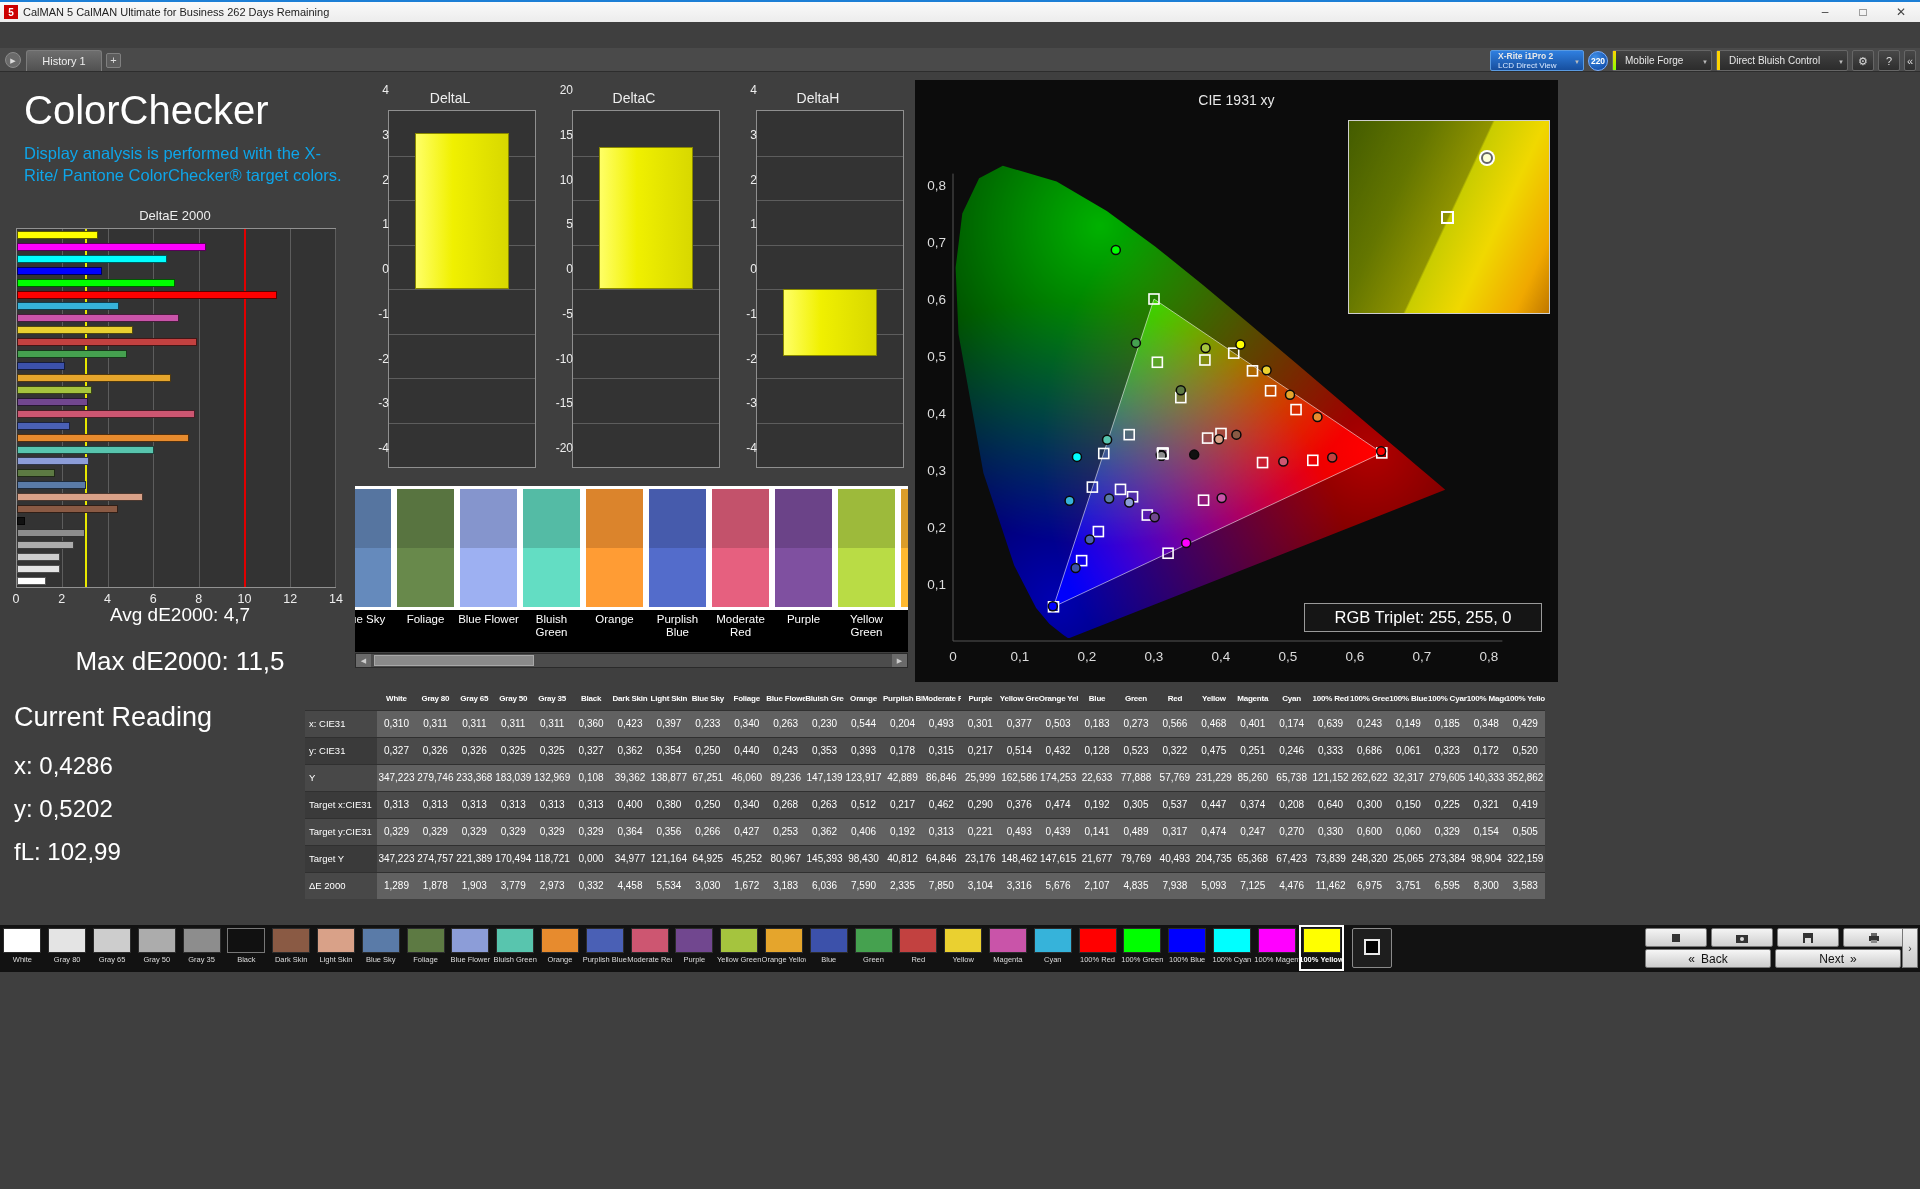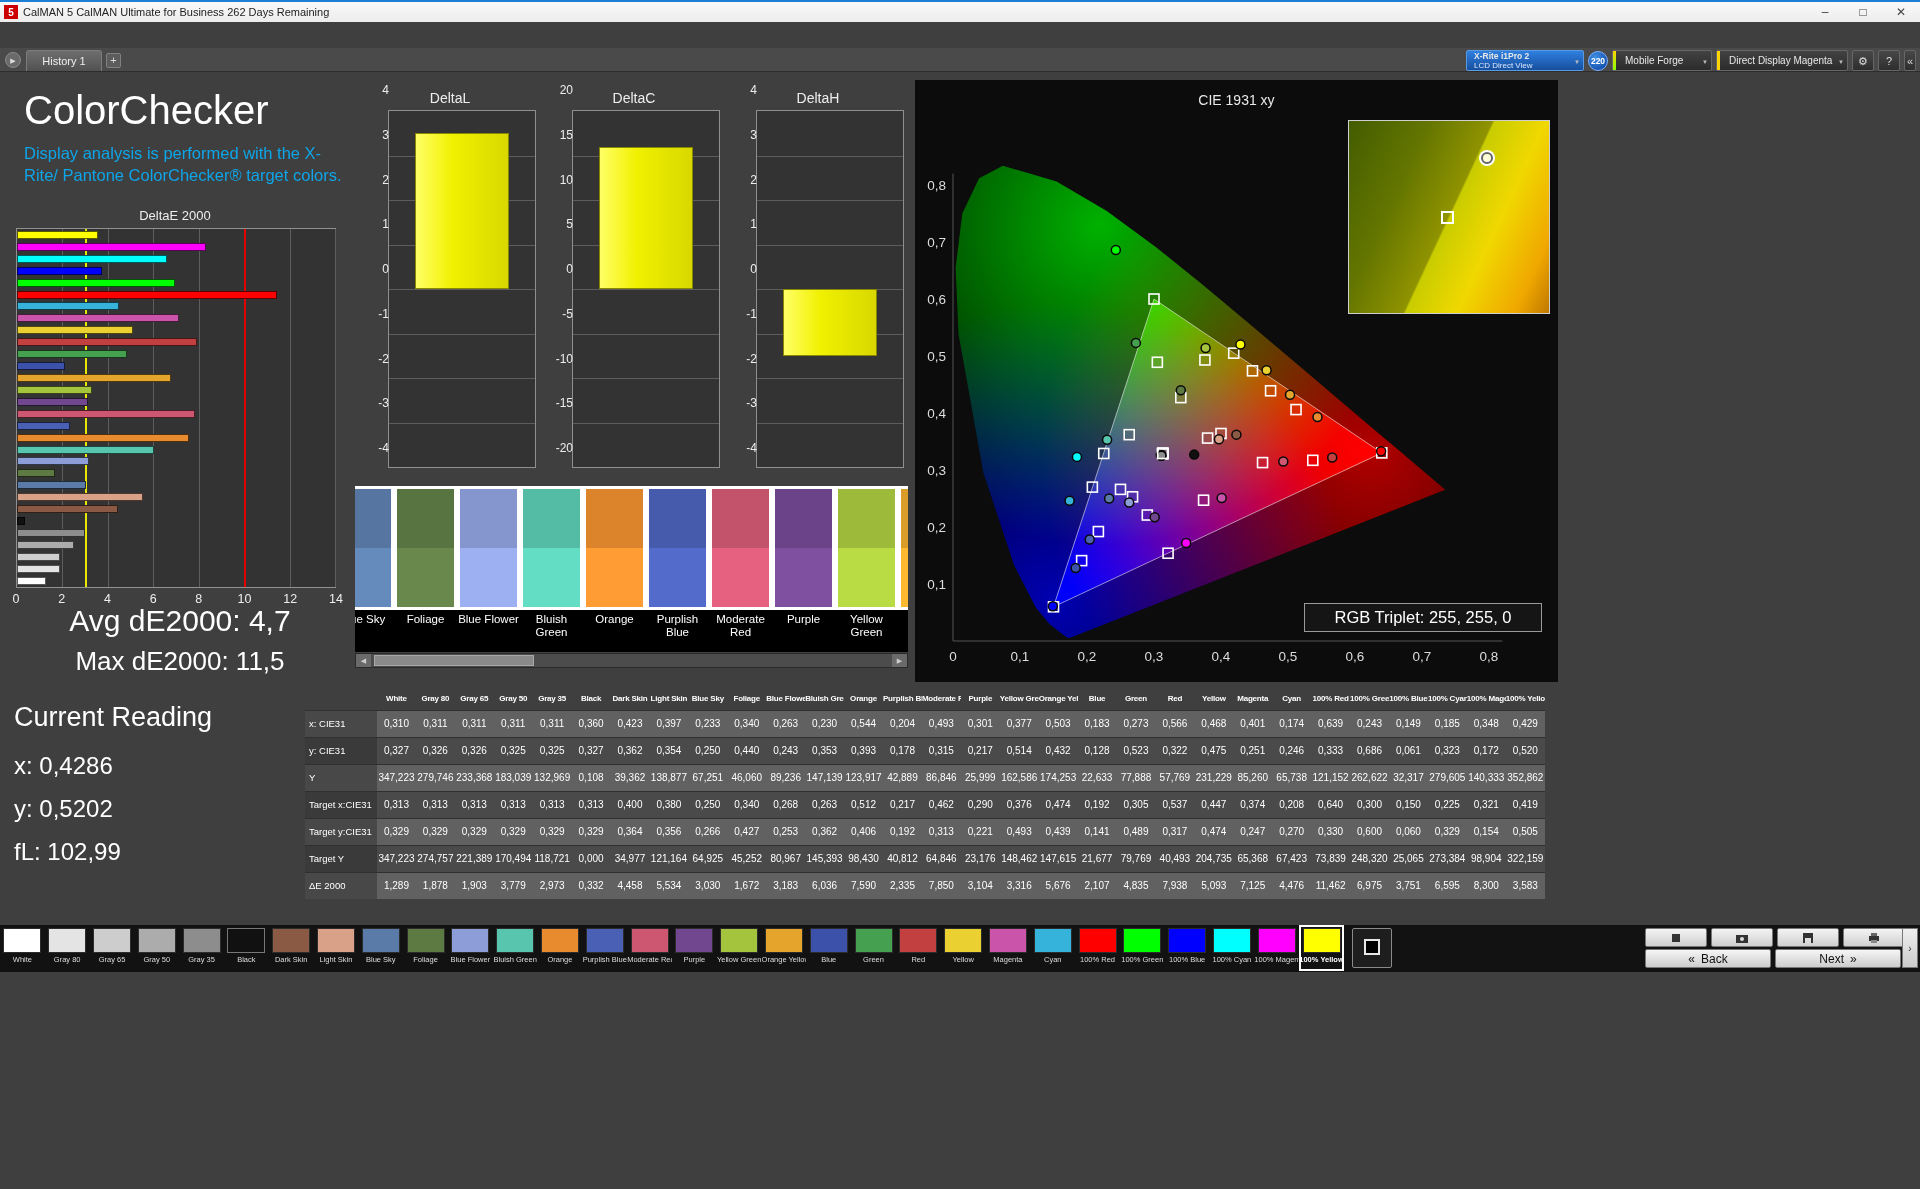--- a/index.html
+++ b/index.html
@@ -37,21 +37,21 @@
   .tab { position:absolute; left:26px; top:2px; width:76px; height:21px;
     background:linear-gradient(#6e6e6e,#515151); border:1px solid #7c7c7c; border-bottom:none;
     border-radius:3px 3px 0 0; color:#eee; font-size:11px; text-align:center; line-height:20px; }
   .tab-add { position:absolute; left:106px; top:5px; width:15px; height:15px; background:#5c5c5c;
     border:1px solid #808080; border-radius:2px; color:#ddd; font-size:11px; text-align:center; line-height:13px; }
   .right-tools { position:absolute; right:4px; top:2px; display:flex; gap:4px; align-items:center; }
   .tool-btn { position:relative; height:21px; border:1px solid #666; border-radius:2px;
     background:linear-gradient(#424242,#2c2c2c); color:#e8e8e8; display:flex; align-items:center; padding:0 14px 0 8px; }
   .tool-btn .strip { position:absolute; left:0; top:0; bottom:0; width:3px; }
   .tool-btn .dd { position:absolute; right:3px; top:8px; font-size:6px; color:#bbb; }
-  .meter-btn { background:linear-gradient(#2f7fe0,#174f9e); border-color:#5a9ae0; width:118px;padding-left:7px; }
+  .meter-btn { background:linear-gradient(#2f7fe0,#174f9e); border-color:#5a9ae0; width:94px;padding-left:7px; }
   .meter-btn .t1 { font-size:8.5px; font-weight:bold; line-height:9px; }
   .meter-btn .t2 { font-size:8px; line-height:9px; color:#d8e8ff; }
   .badge { width:20px; height:20px; border-radius:10px; background:radial-gradient(circle at 35% 30%, #3f8fe8, #0a3f9a);
     border:1px solid #7ab0ff; color:#fff; font-size:8.5px; font-weight:bold; text-align:center; line-height:19px; }
   .sq-btn { width:22px; height:21px; border:1px solid #666; border-radius:2px;
     background:linear-gradient(#484848,#2e2e2e); color:#ddd; font-size:11px; text-align:center; line-height:20px; }
   .lbl10 { font-size:10px; }
 
   
   .cc-title { position:absolute; left:24px; top:88px; font-size:40px; color:#fff; font-weight:400; }
@@ -59,21 +59,21 @@
   .de-title { position:absolute; left:14px; top:208px; width:322px; text-align:center; font-size:13px; color:#eee; }
   .de-plot { position:absolute; left:16px; top:228px; width:320px; height:360px; border:1px solid #919191; background:#333; }
   .de-grid { position:absolute; top:0; bottom:0; width:1px; background:#5d5d5d; }
   .de-line-red { position:absolute; top:0; bottom:0; width:2px; background:#e00000; }
   .de-line-yellow { position:absolute; top:0; bottom:0; width:2px; background:#e8e800; }
   .de-rows { position:absolute; inset:0; display:flex; flex-direction:column; justify-content:space-around; }
   .de-row { height:8px; display:flex; align-items:center; }
   .de-bar { height:8px; border:1px solid rgba(0,0,0,0.65); }
   .de-ticks { position:absolute; left:16px; top:592px; width:320px; height:16px; }
   .de-tick { position:absolute; transform:translateX(-50%); font-size:12.5px; color:#eee; }
-  .avg-line { position:absolute; left:0; top:604px; width:360px; text-align:center; font-size:30px; color:#fff; }
+  .avg-line { position:absolute; left:0; top:604px; width:360px; text-align:center; font-size:19px; color:#fff; }
   .max-line { position:absolute; left:0; top:646px; width:360px; text-align:center; font-size:26px; color:#fff; }
   .cur-title { position:absolute; left:14px; top:702px; font-size:27px; color:#fff; }
   .cur-val { position:absolute; left:14px; font-size:24px; color:#fff; }
 
   
   .mini-chart { position:absolute; top:90px; width:184px; height:400px; }
   .mini-title { text-align:center; font-size:14px; color:#eee; height:20px; }
   .mini-wrap { position:relative; margin-left:30px; width:148px; height:358px; border:1px solid #8f8f8f; background:#333; }
   .mini-grid { position:absolute; left:0; right:0; height:1px; background:#5d5d5d; }
   .mini-tick { position:absolute; right:153px; width:26px; text-align:right; font-size:12px; color:#eee; transform:translateY(-50%); }
@@ -159,21 +159,21 @@
         <div class="dd">▼</div>
       </div>
       <div class="badge">220</div>
       <div class="tool-btn" style="width:100px;">
         <div class="strip" style="background:linear-gradient(#ffd400,#8aff00);"></div>
         <div class="lbl10" style="margin-left:4px;">Mobile Forge</div>
         <div class="dd">▼</div>
       </div>
       <div class="tool-btn" style="width:132px;">
         <div class="strip" style="background:#ffd400;"></div>
-        <div class="lbl10" style="margin-left:4px;">Direct Display Magenta</div>
+        <div class="lbl10" style="margin-left:4px;">Direct Bluish Control</div>
         <div class="dd">▼</div>
       </div>
       <div class="sq-btn">⚙</div>
       <div class="sq-btn">?</div>
       <div class="sq-btn" style="width:12px;">«</div>
     </div>
   </div>
 
   <div class="cc-title">ColorChecker</div>
   <div class="cc-desc">Display analysis is performed with the X-Rite/ Pantone ColorChecker® target colors.</div>

